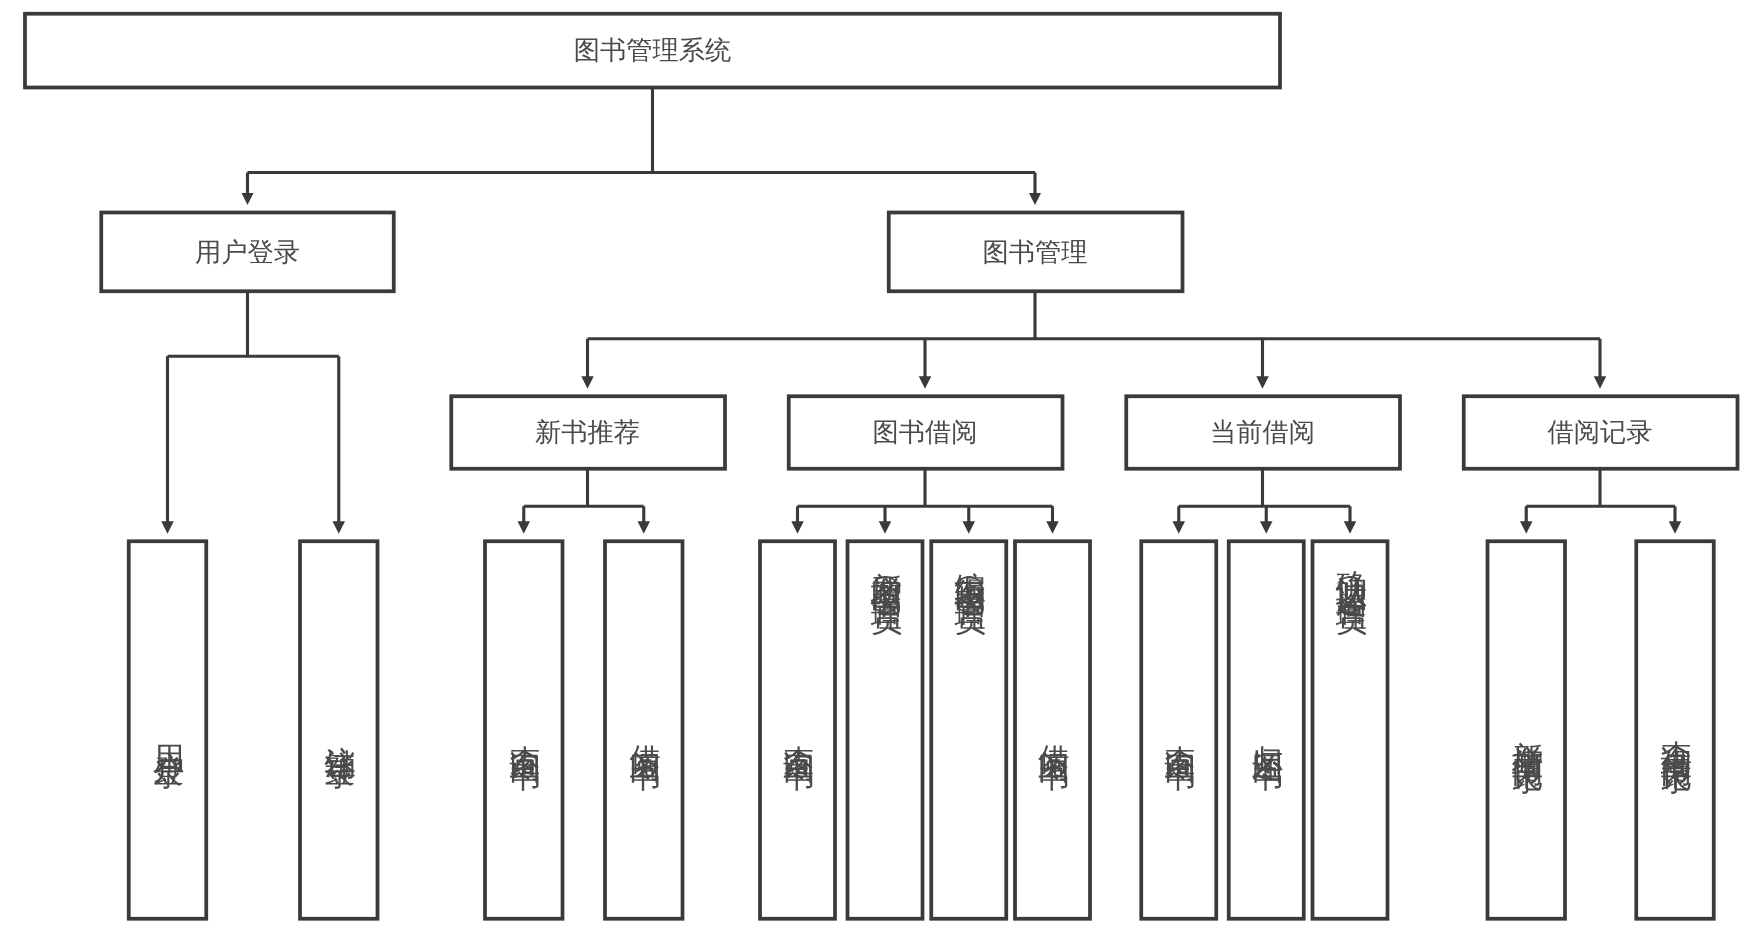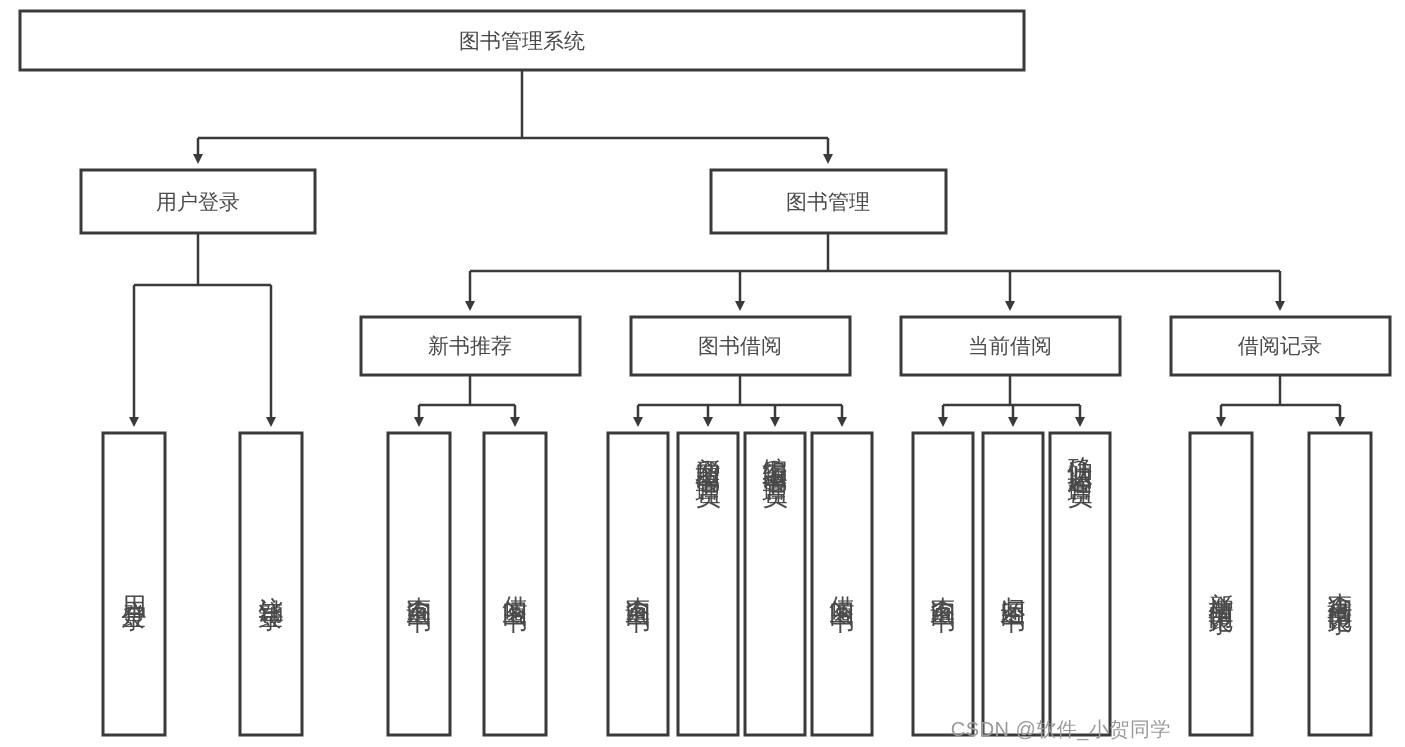--- a/index.html
+++ b/index.html
@@ -198,15 +198,14 @@
   <div class="node-label-v" style="left:608px; top:433px; width:60px; height:302px;">查询图书</div>
   <div class="node-label-v align-top" style="left:678px; top:433px; width:60px; height:302px;">新增图书（管理员）</div>
   <div class="node-label-v align-top" style="left:745px; top:433px; width:60px; height:302px;">编辑图书（管理员）</div>
   <div class="node-label-v" style="left:812px; top:433px; width:60px; height:302px;">借阅图书</div>
   <div class="node-label-v" style="left:913px; top:433px; width:60px; height:302px;">查询图书</div>
   <div class="node-label-v" style="left:983px; top:433px; width:60px; height:302px;">归还图书</div>
   <div class="node-label-v align-top" style="left:1050px; top:433px; width:60px; height:302px;">确认归还（管理员）</div>
   <div class="node-label-v" style="left:1190px; top:433px; width:62px; height:302px;">新增借阅记录</div>
   <div class="node-label-v" style="left:1309px; top:433px; width:62px; height:302px;">查询借阅记录</div>
 
-  <div class="watermark">CSDN @软件_小贺同学</div>
 
 </div>
 
 </body></html>

